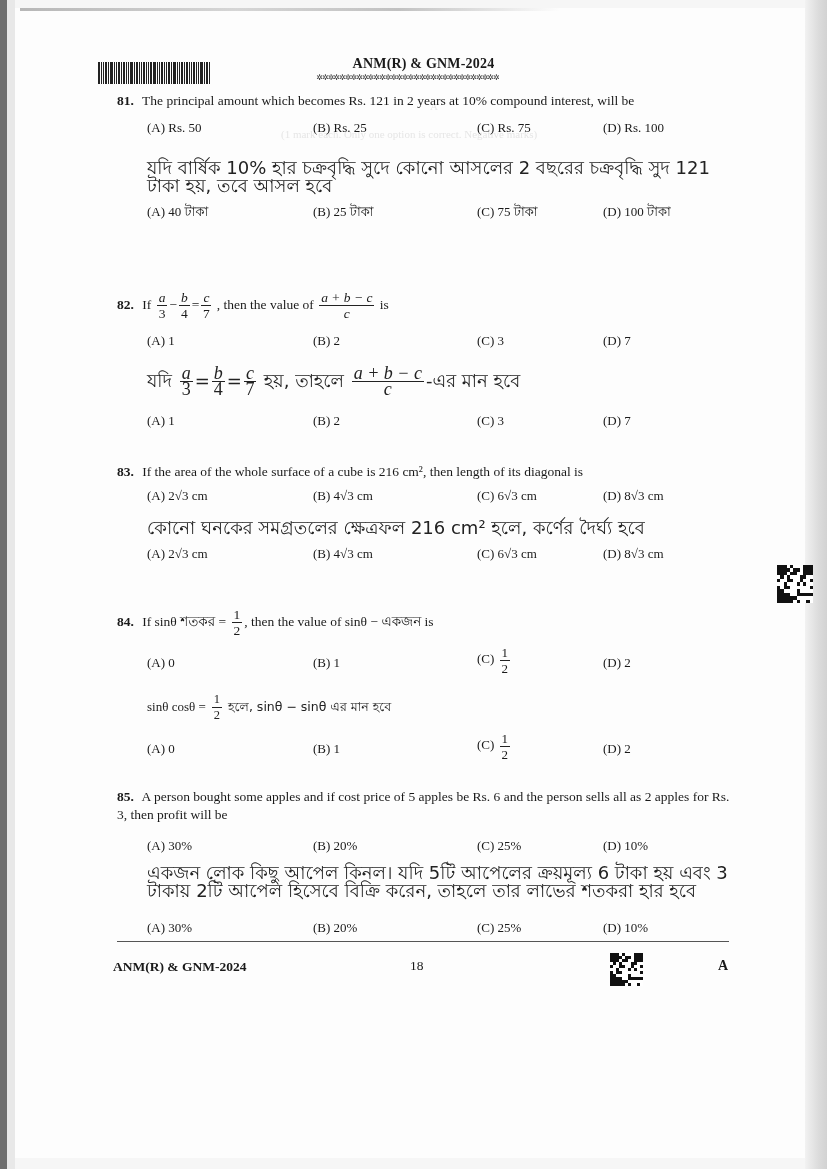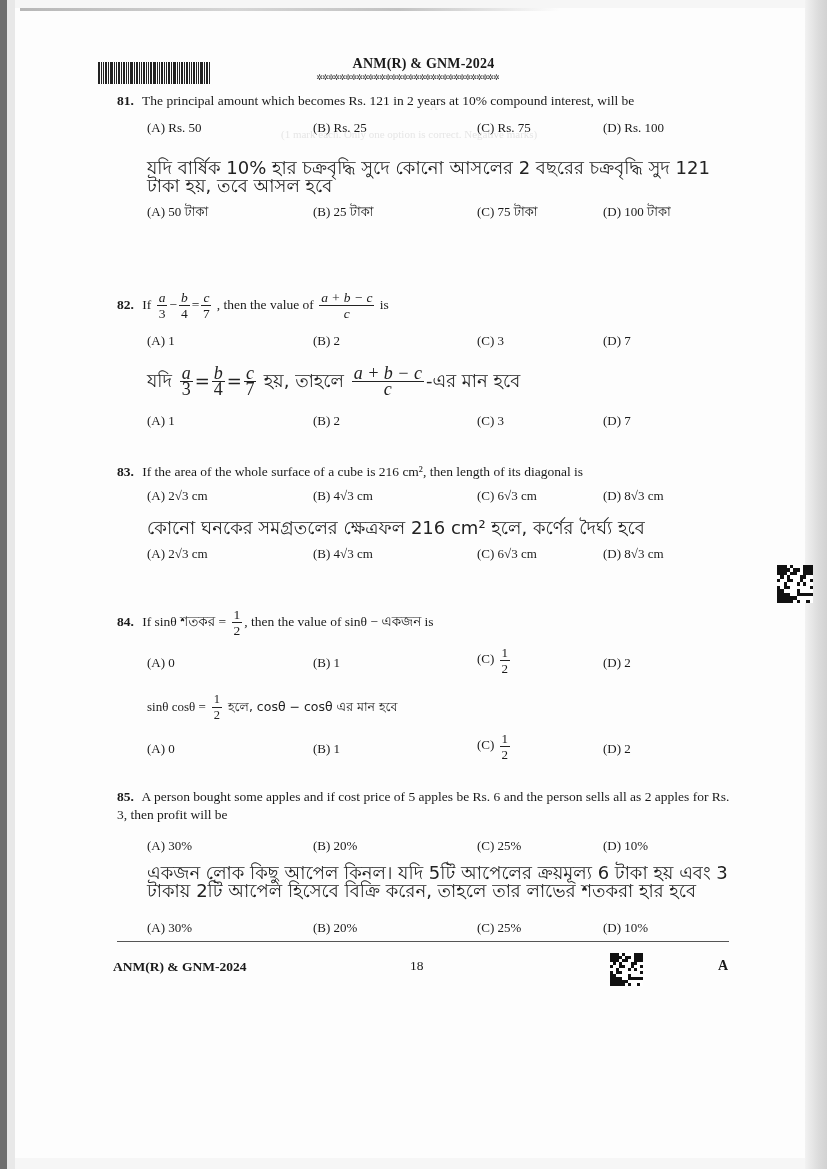--- a/index.html
+++ b/index.html
@@ -116,21 +116,21 @@
   <span>The principal amount which becomes Rs. 121 in 2 years at 10% compound interest, will be</span>
 </div>
 <div class="opts" style="top:120px;">
   <span class="opt a">(A)  Rs. 50</span>
   <span class="opt b">(B)  Rs. 25</span>
   <span class="opt c">(C)  Rs. 75</span>
   <span class="opt d">(D)  Rs. 100</span>
 </div>
 <div class="bn" style="top:159px;">যদি বার্ষিক 10% হার চক্রবৃদ্ধি সুদে কোনো আসলের 2 বছরের চক্রবৃদ্ধি সুদ 121 টাকা হয়, তবে আসল হবে</div>
 <div class="opts" style="top:202px;">
-  <span class="opt a">(A)  50 টাকা</span>
+  <span class="opt a">(A)  40 টাকা</span>
   <span class="opt b">(B)  25 টাকা</span>
   <span class="opt c">(C)  75 টাকা</span>
   <span class="opt d">(D)  100 টাকা</span>
 </div>
 
 <div class="q" style="top:290px;">
   <span class="qnum">82.</span>
   <span>If</span>
   <span class="frac"><span class="n">a</span><span class="d" style="font-style:normal">3</span></span><span>−</span><span class="frac"><span class="n">b</span><span class="d" style="font-style:normal">4</span></span><span>=</span><span class="frac"><span class="n">c</span><span class="d" style="font-style:normal">7</span></span>
   <span>, then the value of</span>
@@ -181,21 +181,21 @@
 </div>
 <div class="opts" style="top:655px;">
   <span class="opt a">(A)  0</span>
   <span class="opt b">(B)  1</span>
   <span class="opt c" style="top:-10px"><span>(C)</span> <span class="frac up"><span class="n">1</span><span class="d">2</span></span></span>
   <span class="opt d">(D)  2</span>
 </div>
 <div class="bn" style="top:692px;font-size:12.5px;">
   <span style="font-family:'Liberation Serif',serif;font-size:13px">sinθ cosθ =</span>
   <span class="frac up" style="font-family:'Liberation Serif',serif"><span class="n">1</span><span class="d">2</span></span>
-  <span>হলে, cosθ − cosθ এর মান হবে</span>
+  <span>হলে, sinθ − sinθ এর মান হবে</span>
 </div>
 <div class="opts" style="top:741px;">
   <span class="opt a">(A)  0</span>
   <span class="opt b">(B)  1</span>
   <span class="opt c" style="top:-10px"><span>(C)</span> <span class="frac up"><span class="n">1</span><span class="d">2</span></span></span>
   <span class="opt d">(D)  2</span>
 </div>
 
 <div class="q" style="top:788px;">
   <span class="qnum">85.</span>

